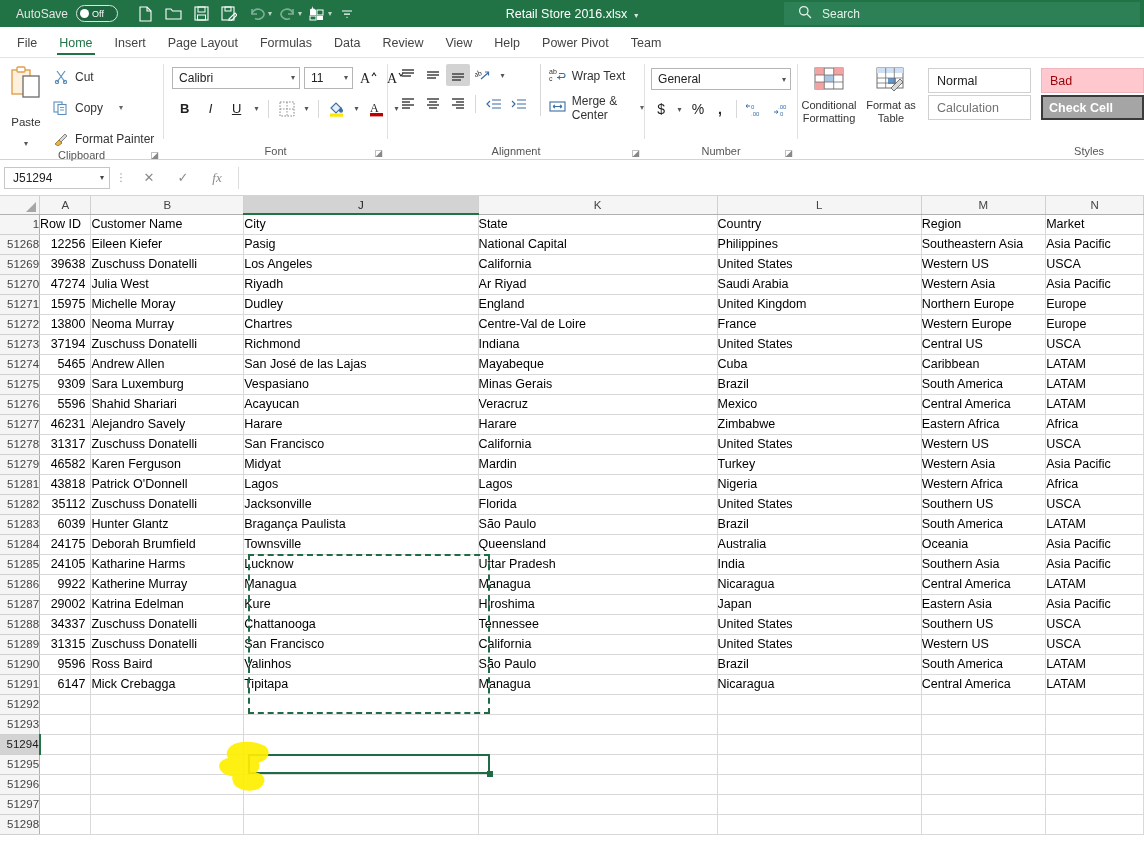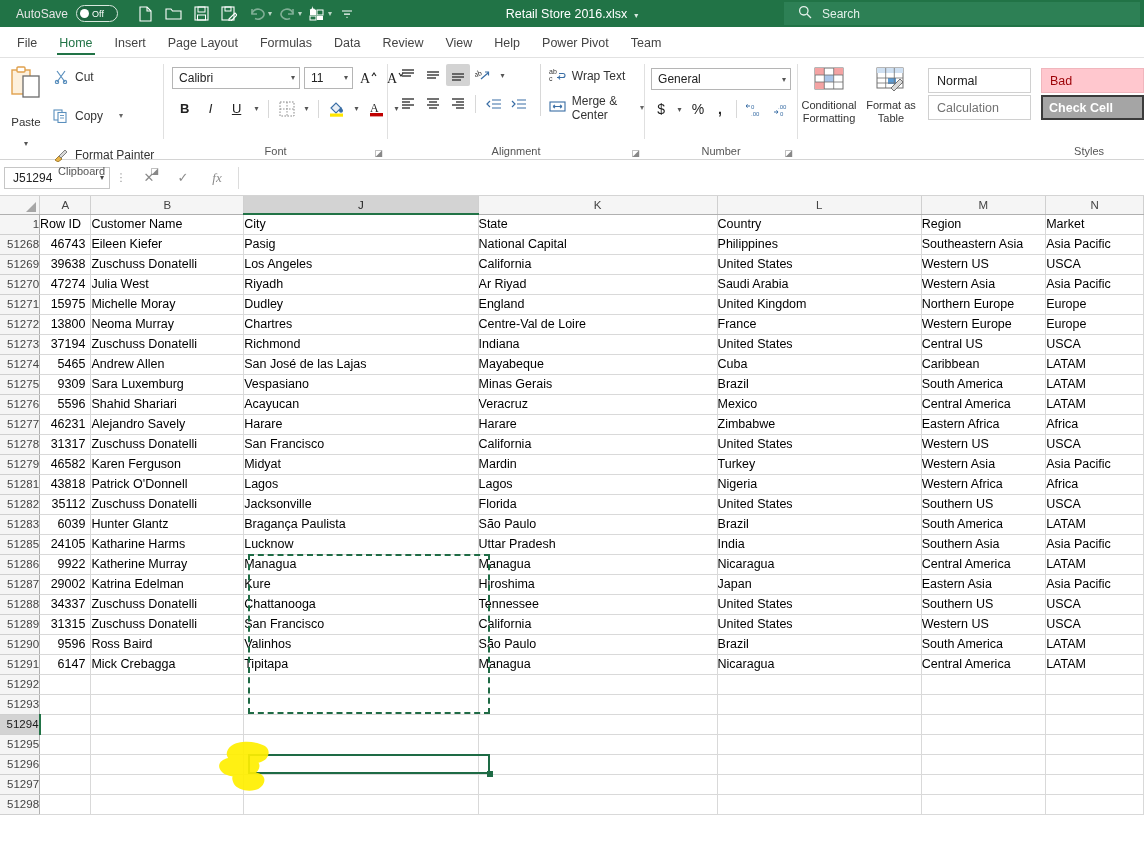--- a/index.html
+++ b/index.html
@@ -78,21 +78,21 @@
   }
 
   
   .clip { width: 172px; }
   .paste-btn {
     width: 52px; display: flex; flex-direction: column; align-items: center;
     padding-top: 3px; gap: 13px;
   }
   .paste-label { font-size: 11.5px; color: #333; }
   .paste-caret { font-size: 8px; color: #555; line-height: 6px; }
-  .clip-items { display: flex; flex-direction: column; gap: 18px; padding-top: 4px; }
+  .clip-items { display: flex; flex-direction: column; gap: 10px; padding-top: 4px; }
   .clip-item { display: flex; align-items: center; gap: 6px; font-size: 12px; color: #333; height: 21px; }
   .clip-item .ci { width: 17px; display: flex; justify-content: center; }
   .mini-caret { font-size: 8px; color: #666; margin-left: 10px; }
 
   
   .fontg { width: 223px; }
   .font-row1 { display: flex; align-items: center; gap: 4px; padding-left: 8px; }
   .font-row2 { display: flex; align-items: center; gap: 1px; padding-left: 8px; margin-top: 8px; }
   .combo {
     height: 22px; border: 1px solid #b5b5b5; background: #ffffff;
@@ -663,21 +663,21 @@
           <td class="cell hdrrow">Row ID</td>
           <td class="cell hdrrow">Customer Name</td>
           <td class="cell hdrrow">City</td>
           <td class="cell hdrrow">State</td>
           <td class="cell hdrrow">Country</td>
           <td class="cell hdrrow">Region</td>
           <td class="cell hdrrow">Market</td>
         </tr>
         <tr>
           <th class="rowhdr">51268</th>
-          <td class="cell num">46743</td>
+          <td class="cell num">12256</td>
           <td class="cell">Eileen Kiefer</td>
           <td class="cell">Pasig</td>
           <td class="cell">National Capital</td>
           <td class="cell">Philippines</td>
           <td class="cell">Southeastern Asia</td>
           <td class="cell">Asia Pacific</td>
         </tr>
         <tr>
           <th class="rowhdr">51269</th>
           <td class="cell num">39638</td>
@@ -812,20 +812,30 @@
           <th class="rowhdr">51283</th>
           <td class="cell num">6039</td>
           <td class="cell">Hunter Glantz</td>
           <td class="cell">Bragança Paulista</td>
           <td class="cell">São Paulo</td>
           <td class="cell">Brazil</td>
           <td class="cell">South America</td>
           <td class="cell">LATAM</td>
         </tr>
         <tr>
+          <th class="rowhdr">51284</th>
+          <td class="cell num">24175</td>
+          <td class="cell">Deborah Brumfield</td>
+          <td class="cell">Townsville</td>
+          <td class="cell">Queensland</td>
+          <td class="cell">Australia</td>
+          <td class="cell">Oceania</td>
+          <td class="cell">Asia Pacific</td>
+        </tr>
+        <tr>
           <th class="rowhdr">51285</th>
           <td class="cell num">24105</td>
           <td class="cell">Katharine Harms</td>
           <td class="cell">Lucknow</td>
           <td class="cell">Uttar Pradesh</td>
           <td class="cell">India</td>
           <td class="cell">Southern Asia</td>
           <td class="cell">Asia Pacific</td>
         </tr>
         <tr>

